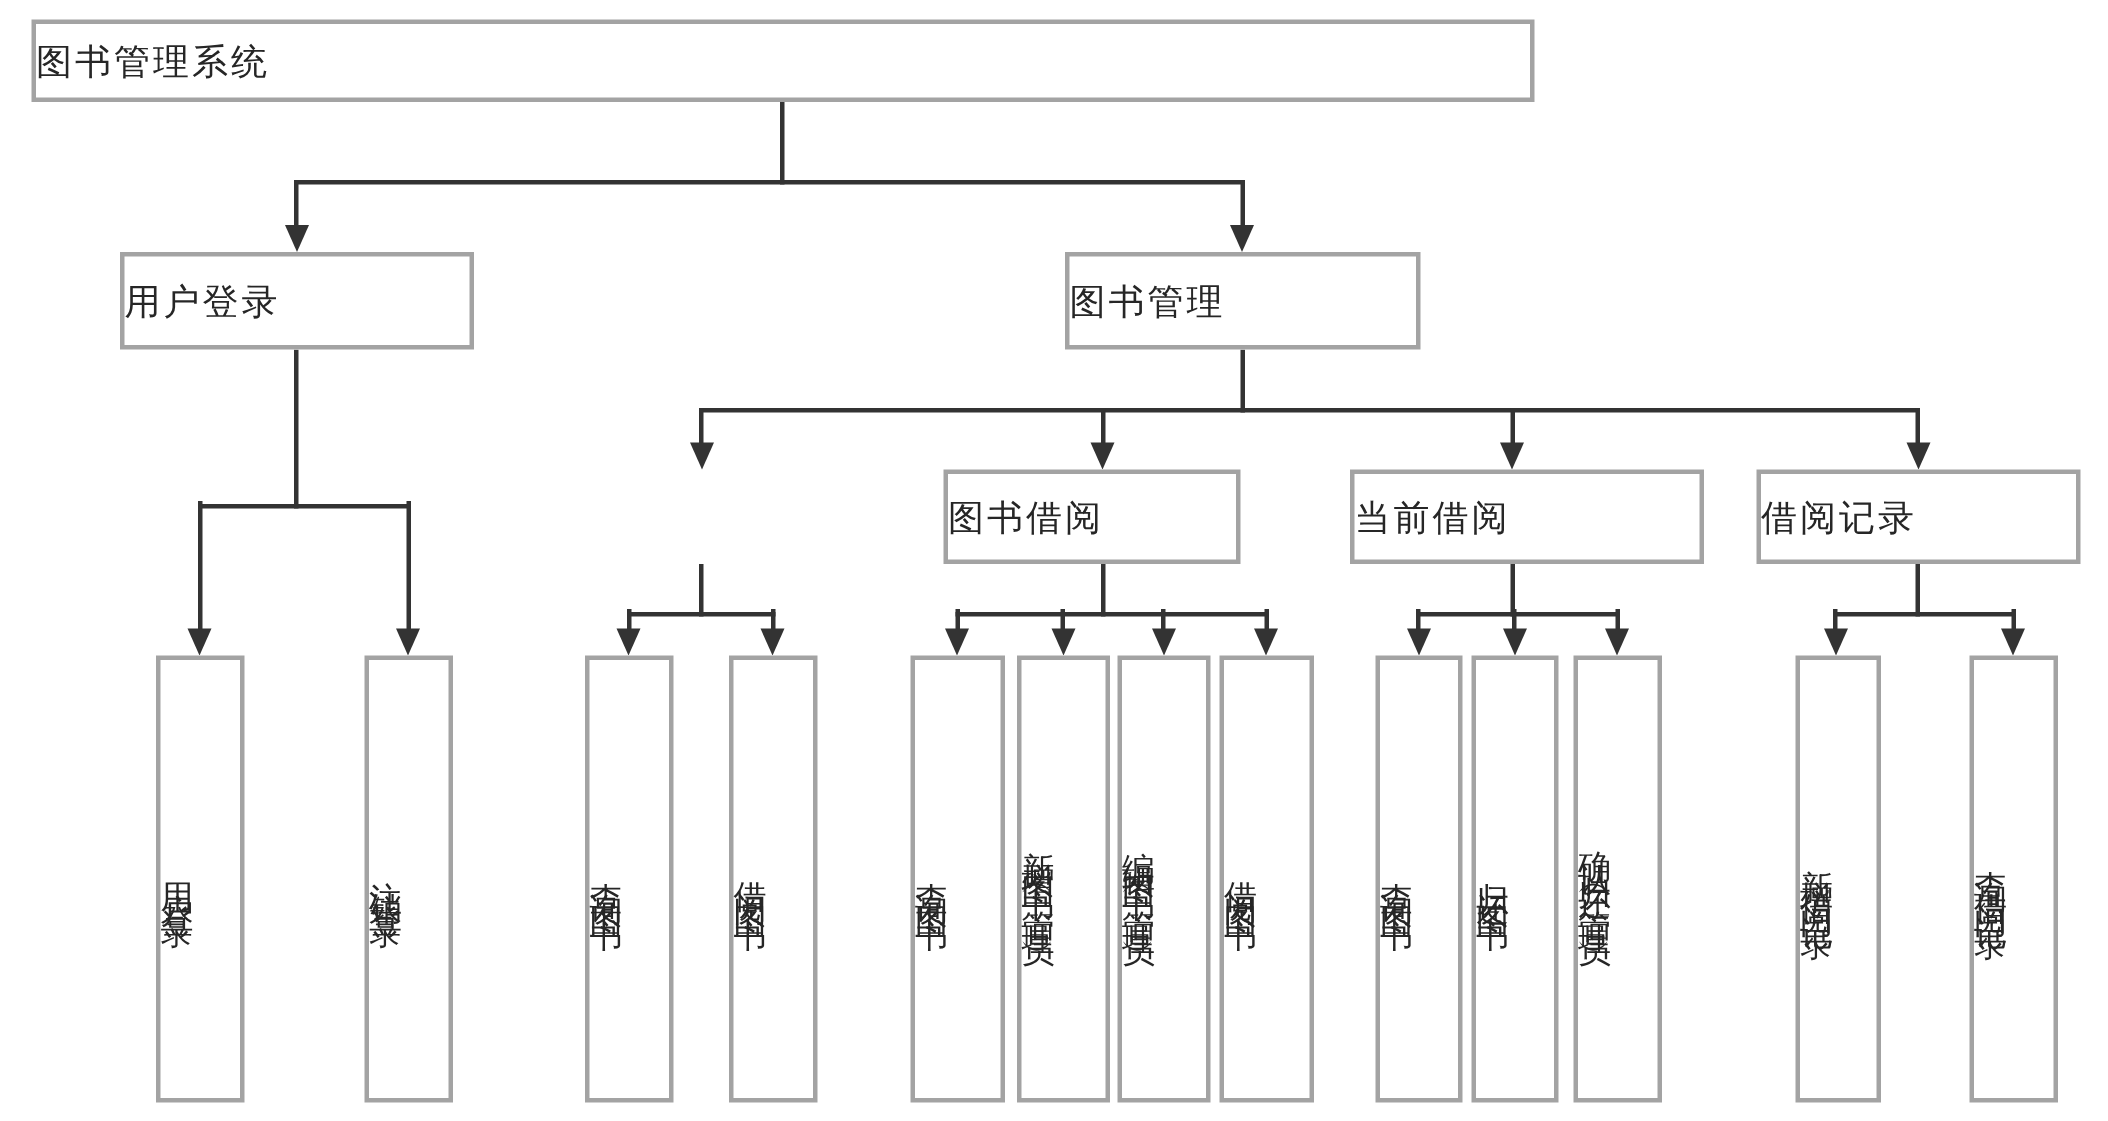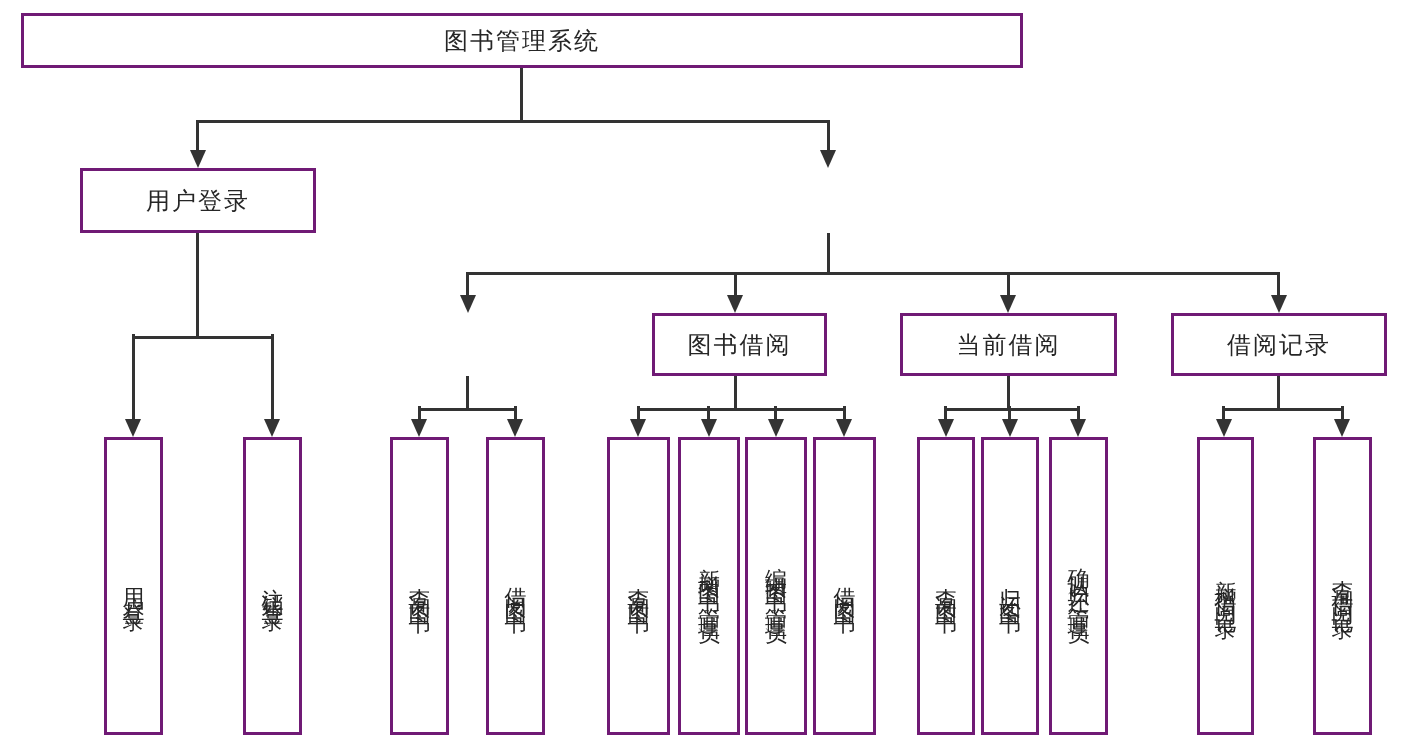--- a/index.html
+++ b/index.html
@@ -3,22 +3,22 @@
 <meta charset="utf-8">
 <style>
   html,body { margin:0; padding:0; background:#ffffff; }
   .canvas {
     position:relative; width:1405px; height:747px;
     background:#ffffff; overflow:hidden;
     font-family:"Liberation Sans","DejaVu Sans",sans-serif;
   }
   .box {
     position:absolute; box-sizing:border-box;
-    background:#ffffff; border:3px solid #701a75;
-    display:flex; align-items:center; justify-content:center;
+    background:#ffffff; border:3px solid #a3a3a3;
+    display:flex; align-items:center; justify-content:flex-start;
     color:#262626; z-index:2;
   }
   .hbox { font-size:24px; letter-spacing:2px; }
   .vbox { z-index:2; }
   .vtext {
     writing-mode:vertical-rl;
     font-size:22px; letter-spacing:8px; color:#262626;
     line-height:1;
   }
   .vline { position:absolute; width:3px; background:#333333; z-index:1; }
@@ -48,43 +48,46 @@
   <div class="vline" style="left:520px; top:67px; height:56px;"></div>
   <div class="hline" style="left:196px; top:120px; width:634px;"></div>
   <div class="vline" style="left:196px; top:120px; height:32px;"></div>
   <div class="arr" style="left:190px; top:150px;"></div>
   <div class="vline" style="left:827px; top:120px; height:32px;"></div>
   <div class="arr" style="left:820px; top:150px;"></div>
 
   <div class="box hbox" style="left:80px; top:168px; width:236px; height:65px;">
     <span>用户登录</span>
   </div>
+  <div class="box hbox" style="left:710px; top:168px; width:237px; height:65px;">
+    <span>图书管理</span>
+  </div>
 
   <div class="vline" style="left:196px; top:233px; height:106px;"></div>
   <div class="hline" style="left:132px; top:336px; width:142px;"></div>
   <div class="vline" style="left:132px; top:334px; height:87px;"></div>
   <div class="arr" style="left:125px; top:419px;"></div>
   <div class="vline" style="left:271px; top:334px; height:87px;"></div>
   <div class="arr" style="left:264px; top:419px;"></div>
 
   <div class="vline" style="left:827px; top:233px; height:42px;"></div>
   <div class="hline" style="left:466px; top:272px; width:814px;"></div>
   <div class="vline" style="left:466px; top:272px; height:25px;"></div>
   <div class="arr" style="left:460px; top:295px;"></div>
   <div class="vline" style="left:734px; top:272px; height:25px;"></div>
   <div class="arr" style="left:727px; top:295px;"></div>
   <div class="vline" style="left:1007px; top:272px; height:25px;"></div>
   <div class="arr" style="left:1000px; top:295px;"></div>
   <div class="vline" style="left:1277px; top:272px; height:25px;"></div>
   <div class="arr" style="left:1271px; top:295px;"></div>
 
-  <div class="box hbox" style="left:652px; top:313px; width:175px; height:63px;">
+  <div class="box hbox" style="left:629px; top:313px; width:198px; height:63px;">
     <span>图书借阅</span>
   </div>
-  <div class="box hbox" style="left:900px; top:313px; width:217px; height:63px;">
+  <div class="box hbox" style="left:900px; top:313px; width:236px; height:63px;">
     <span>当前借阅</span>
   </div>
   <div class="box hbox" style="left:1171px; top:313px; width:216px; height:63px;">
     <span>借阅记录</span>
   </div>
 
   <div class="vline" style="left:466px; top:376px; height:35px;"></div>
   <div class="hline" style="left:418px; top:408px; width:99px;"></div>
   <div class="vline" style="left:418px; top:406px; height:15px;"></div>
   <div class="arr" style="left:411px; top:419px;"></div>

